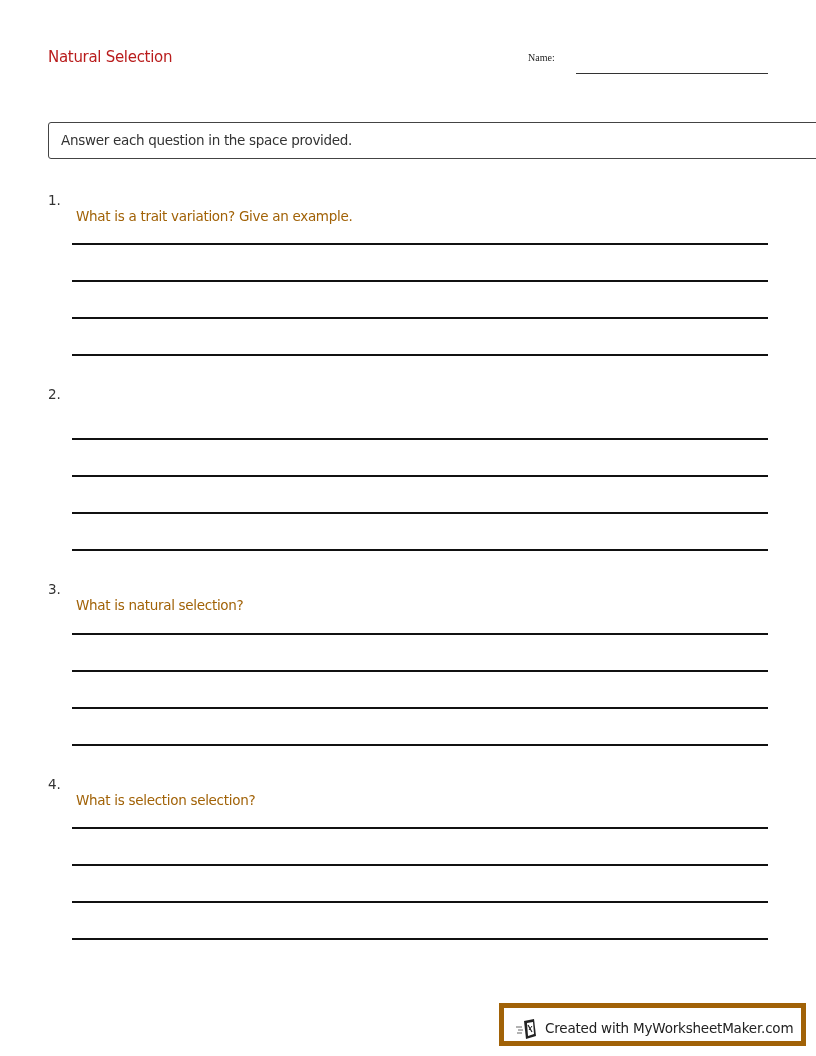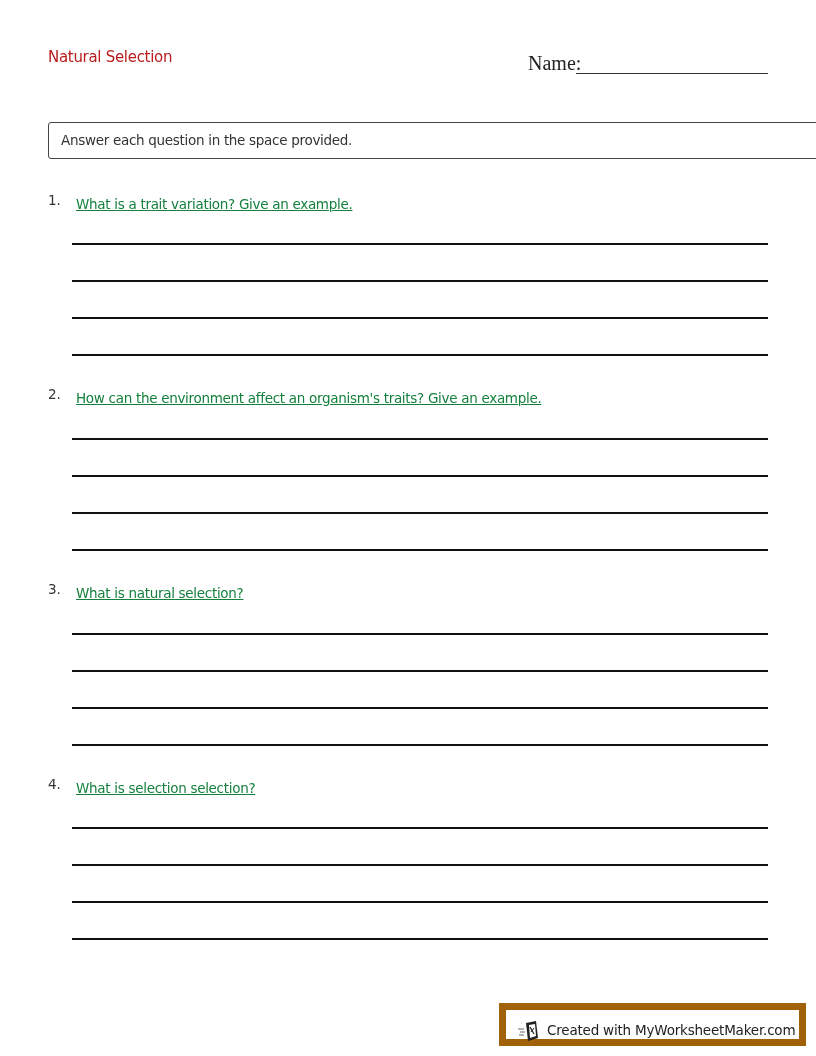--- a/index.html
+++ b/index.html
@@ -1,26 +1,26 @@
 <!DOCTYPE html>
 <html><head>
   <meta charset="utf-8">
   <style>
     html, body { margin: 0; padding: 0; background: #ffffff; }
     body { width: 816px; height: 1056px; position: relative; overflow: hidden; color: #333333; }
     .title { position: absolute; left: 48px; top: 48px; font-family: "DejaVu Sans", sans-serif; font-size: 15px; color: #b91c1c; letter-spacing: -0.3px; }
-    .name-label { position: absolute; left: 528px; top: 52px; font-family: "Liberation Serif", serif; font-size: 20px; color: #222; }
+    .name-label { position: absolute; left: 528px; top: 52px; font-family: "Liberation Serif", serif; font-size: 10px; color: #222; }
     .name-line { position: absolute; left: 576px; top: 73px; width: 192px; height: 0; border-top: 1px solid #333; }
     .instructions { position: absolute; left: 48px; top: 122px; width: 814px; height: 37px; border: 1px solid #444; border-radius: 3px; box-sizing: border-box; }
     .instructions span { position: absolute; left: 12px; top: 9px; font-family: "DejaVu Sans", sans-serif; font-size: 13.5px; color: #333; letter-spacing: -0.3px; }
     .question { position: absolute; left: 0; width: 816px; height: 195px; }
     .q-num { position: absolute; left: 48px; top: 0; font-family: "DejaVu Sans", sans-serif; font-size: 13.5px; color: #333; }
-    .q-text { position: absolute; left: 76px; top: 4px; font-family: "DejaVu Sans", sans-serif; font-size: 13.5px; color: #15803d; letter-spacing: -0.3px; text-decoration: underline; }
+    .q-text { position: absolute; left: 76px; top: 16px; font-family: "DejaVu Sans", sans-serif; font-size: 13.5px; color: #a16207; letter-spacing: -0.3px; }
     .ans-line { position: absolute; left: 72px; width: 696px; height: 2px; background: #111; }
-    .footer { position: absolute; left: 499px; top: 1003px; width: 307px; height: 43px; border: 7px solid #a16207; box-sizing: border-box; }
+    .footer { position: absolute; left: 499px; top: 1003px; width: 307px; height: 43px; border: 5px solid #a16207; box-sizing: border-box; }
     .footer-icon { position: absolute; left: 12px; top: 11px; width: 22px; height: 20px; }
     .footer-text { position: absolute; left: 41px; top: 12px; font-family: "DejaVu Sans", sans-serif; font-size: 13.5px; color: #222; letter-spacing: -0.2px; white-space: nowrap; }
   </style>
 </head>
 <body>
 
 <div class="title">Natural Selection</div>
 <div class="name-label">Name:</div>
 <div class="name-line"></div>
 
@@ -32,21 +32,20 @@
   <span class="q-num">1.</span>
   <span class="q-text">What is a trait variation? Give an example.</span>
   <div class="ans-line" style="top:51px;"></div>
   <div class="ans-line" style="top:88px;"></div>
   <div class="ans-line" style="top:125px;"></div>
   <div class="ans-line" style="top:162px;"></div>
 </div>
 
 <div class="question" style="top:386px;">
   <span class="q-num">2.</span>
-  <span class="q-text">How can the environment affect an organism's traits? Give an example.</span>
   <div class="ans-line" style="top:52px;"></div>
   <div class="ans-line" style="top:89px;"></div>
   <div class="ans-line" style="top:126px;"></div>
   <div class="ans-line" style="top:163px;"></div>
 </div>
 
 <div class="question" style="top:581px;">
   <span class="q-num">3.</span>
   <span class="q-text">What is natural selection?</span>
   <div class="ans-line" style="top:52px;"></div>

